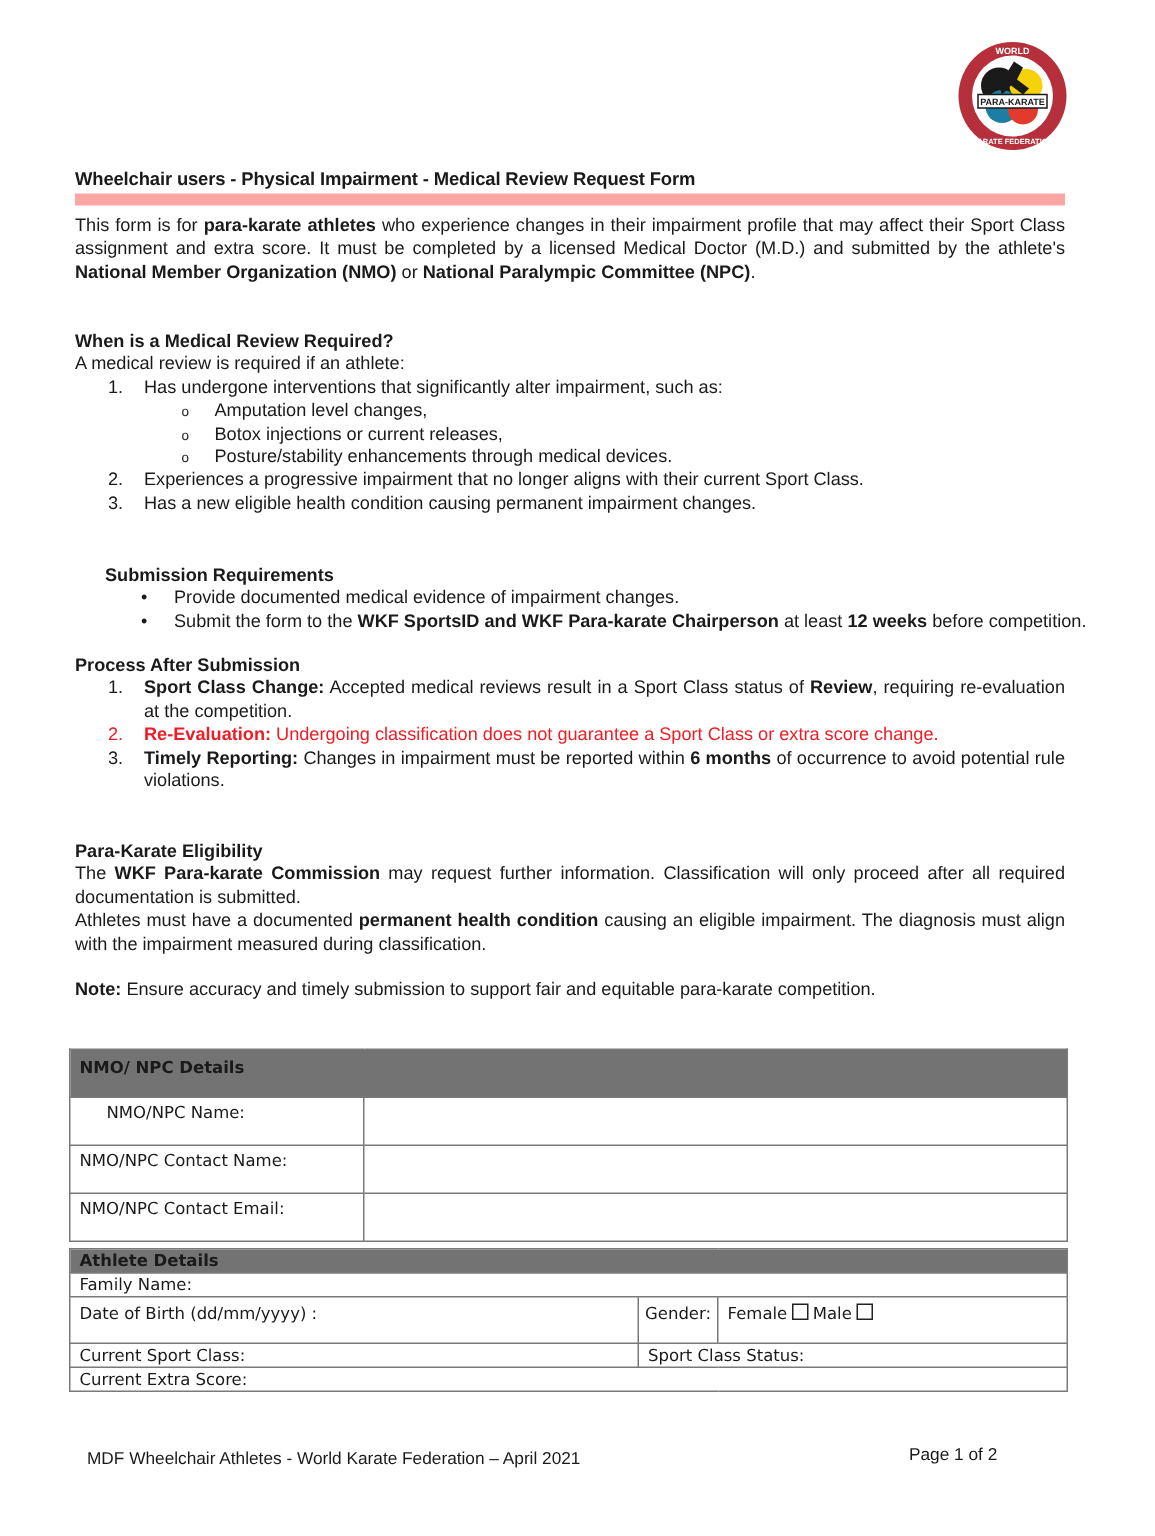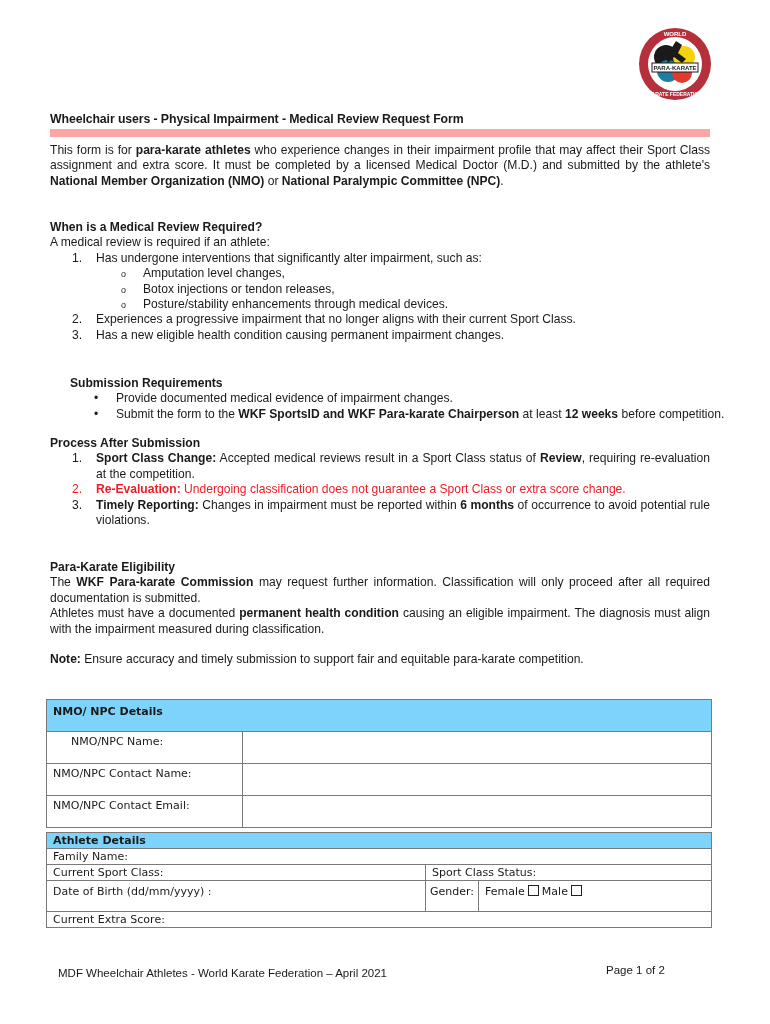--- a/index.html
+++ b/index.html
@@ -24,21 +24,21 @@
   .num { position: absolute; left: 22px; }
   .li { padding-left: 46px; }
   .sub { position: relative; padding-left: 93px; }
   .sub .bul { position: absolute; left: 71px; font-size: 9px; top: 1px; }
   .dot { position: absolute; left: 24px; font-size: 12px; }
   .red { color: #ee1c25; }
 
   table.form { position: absolute; left: 46px; border-collapse: collapse;
                font-family: "DejaVu Sans", sans-serif; font-size: 11px; color: #1a1a1a; }
   table.form td { border: 1px solid #7a7a7a; padding: 0 6px; vertical-align: top; }
-  table.form td.hdr { background: #7dd3fc; font-weight: bold; }
+  table.form td.hdr { background: #737373; font-weight: bold; }
   .t1 { top: 699px; width: 666px; }
   .t1 td { height: 28px; padding-top: 3px !important; }
   .t1 td.hdr { height: 26px; padding-top: 5px !important; }
   .t2 { top: 832px; width: 666px; }
   .t2 td { height: 15px; line-height: 15px; padding-top: 1px; }
   .t2 td.tall { height: 27px; padding-top: 3px; }
   .chk { display: inline-block; width: 9px; height: 9px; border: 1.3px solid #222;
          vertical-align: -1px; margin: 0 3px; }
 
   .footer { position: absolute; top: 967px; font-size: 11.5px; color: #1a1a1a; }
@@ -72,21 +72,21 @@
 
   <div class="text justify" style="top:143px;">
     <span>This form is for </span><b>para-karate athletes</b><span> who experience changes in their impairment profile that may affect their Sport Class assignment and extra score. It must be completed by a licensed Medical Doctor (M.D.) and submitted by the athlete's </span><b>National Member Organization (NMO)</b><span> or </span><b>National Paralympic Committee (NPC)</b><span>.</span>
   </div>
 
   <div class="text" style="top:220px;">
     <div class="h">When is a Medical Review Required?</div>
     <div>A medical review is required if an athlete:</div>
     <div class="row li"><span class="num">1.</span><span>Has undergone interventions that significantly alter impairment, such as:</span></div>
     <div class="sub"><span class="bul">o</span><span>Amputation level changes,</span></div>
-    <div class="sub"><span class="bul">o</span><span>Botox injections or tendon releases,</span></div>
+    <div class="sub"><span class="bul">o</span><span>Botox injections or current releases,</span></div>
     <div class="sub"><span class="bul">o</span><span>Posture/stability enhancements through medical devices.</span></div>
     <div class="row li"><span class="num">2.</span><span>Experiences a progressive impairment that no longer aligns with their current Sport Class.</span></div>
     <div class="row li"><span class="num">3.</span><span>Has a new eligible health condition causing permanent impairment changes.</span></div>
   </div>
 
   <div class="text" style="top:376px;margin-left:20px;">
     <div class="h">Submission Requirements</div>
     <div class="row li"><span class="dot">•</span><span>Provide documented medical evidence of impairment changes.</span></div>
     <div class="row li justify"><span class="dot">•</span><span>Submit the form to the </span><b>WKF SportsID and WKF Para-karate Chairperson</b><span> at least </span><b>12 weeks</b><span> before competition.</span></div>
   </div>
@@ -130,29 +130,29 @@
 
   <table class="form t2">
     <tbody>
         <tr>
           <td class="hdr" colspan="3">Athlete Details</td>
         </tr>
     <tr>
           <td colspan="3">Family Name:</td>
         </tr>
     <tr>
-      <td>Current Sport Class:</td>
-      <td colspan="2">Sport Class Status:</td>
-    </tr>
-    <tr>
       <td class="tall" style="width:366px;">Date of Birth (dd/mm/yyyy) :</td>
       <td class="tall" style="width:44px; padding-left:4px; padding-right:4px;">Gender:</td>
       <td class="tall">
         <span>Female</span><span class="chk"></span><span>Male</span><span class="chk"></span>
       </td>
+    </tr>
+    <tr>
+      <td>Current Sport Class:</td>
+      <td colspan="2">Sport Class Status:</td>
     </tr>
     <tr>
           <td colspan="3">Current Extra Score:</td>
         </tr>
   </tbody>
     </table>
 
   <div class="footer left">MDF Wheelchair Athletes - World Karate Federation – April 2021</div>
   <div class="footer right">Page 1 of 2</div>
 </div>

